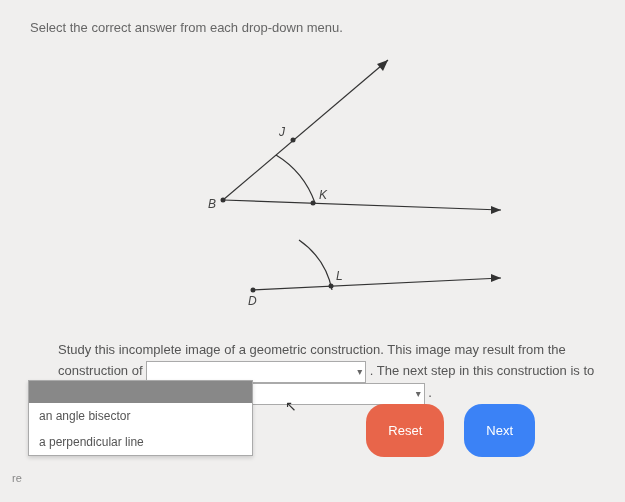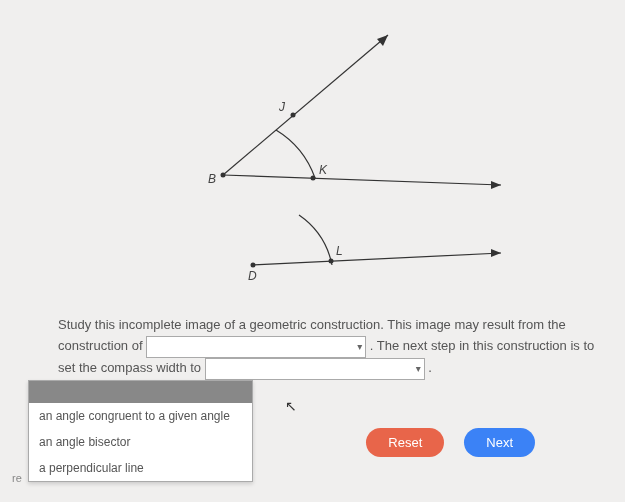--- a/index.html
+++ b/index.html
@@ -81,21 +81,21 @@
       background: #888;
     }
     .buttons {
       position: absolute;
       right: 90px;
       bottom: 45px;
       display: flex;
       gap: 20px;
     }
     .btn {
-      padding: 7px 22px;
+      padding: 19px 22px;
       border-radius: 18px;
       color: #fff;
       font-size: 13px;
       border: none;
       cursor: pointer;
     }
     .btn-reset { background: #e8654a; }
     .btn-next  { background: #3b82f6; }
     .side-label {
       position: absolute;
@@ -116,20 +116,21 @@
     .geo-label { font-size: 12px; fill: #444; font-style: italic; }
     .pt { fill: #333; }
     .ln { stroke: #333; stroke-width: 1.2; fill: none; }
     .arc { stroke: #333; stroke-width: 1.2; fill: none; }
     .arrow { fill: #333; }
   </style>
 </head>
 <body>
 
 <div class="container">
+  <div class="instruction">Select the correct answer from each drop-down menu.</div>
 
   <div class="diagram-area">
     <svg width="420" height="280" viewBox="0 0 420 280">
 
       <g>
 
         <circle class="pt" cx="120" cy="150" r="2.5"></circle>
         <text class="geo-label" x="105" y="158">B</text>
 
         <line class="ln" x1="120" y1="150" x2="398" y2="160"></line>
@@ -170,21 +171,20 @@
     <span class="inline-select">
       <select class="dropdown" value=""></select>
       <span class="dd-arrow">▾</span>
     </span>
     <span>.</span>
   </div>
 </div>
 
 <div class="dropdown-open">
   <div class="opt blank"></div>
-  <div class="opt">an angle congruent to a given angle</div>
   <div class="opt">an angle bisector</div>
   <div class="opt">a perpendicular line</div>
 </div>
 
 <div class="buttons">
   <button class="btn btn-reset">Reset</button>
   <button class="btn btn-next">Next</button>
 </div>
 
 <div class="side-label">re</div>

